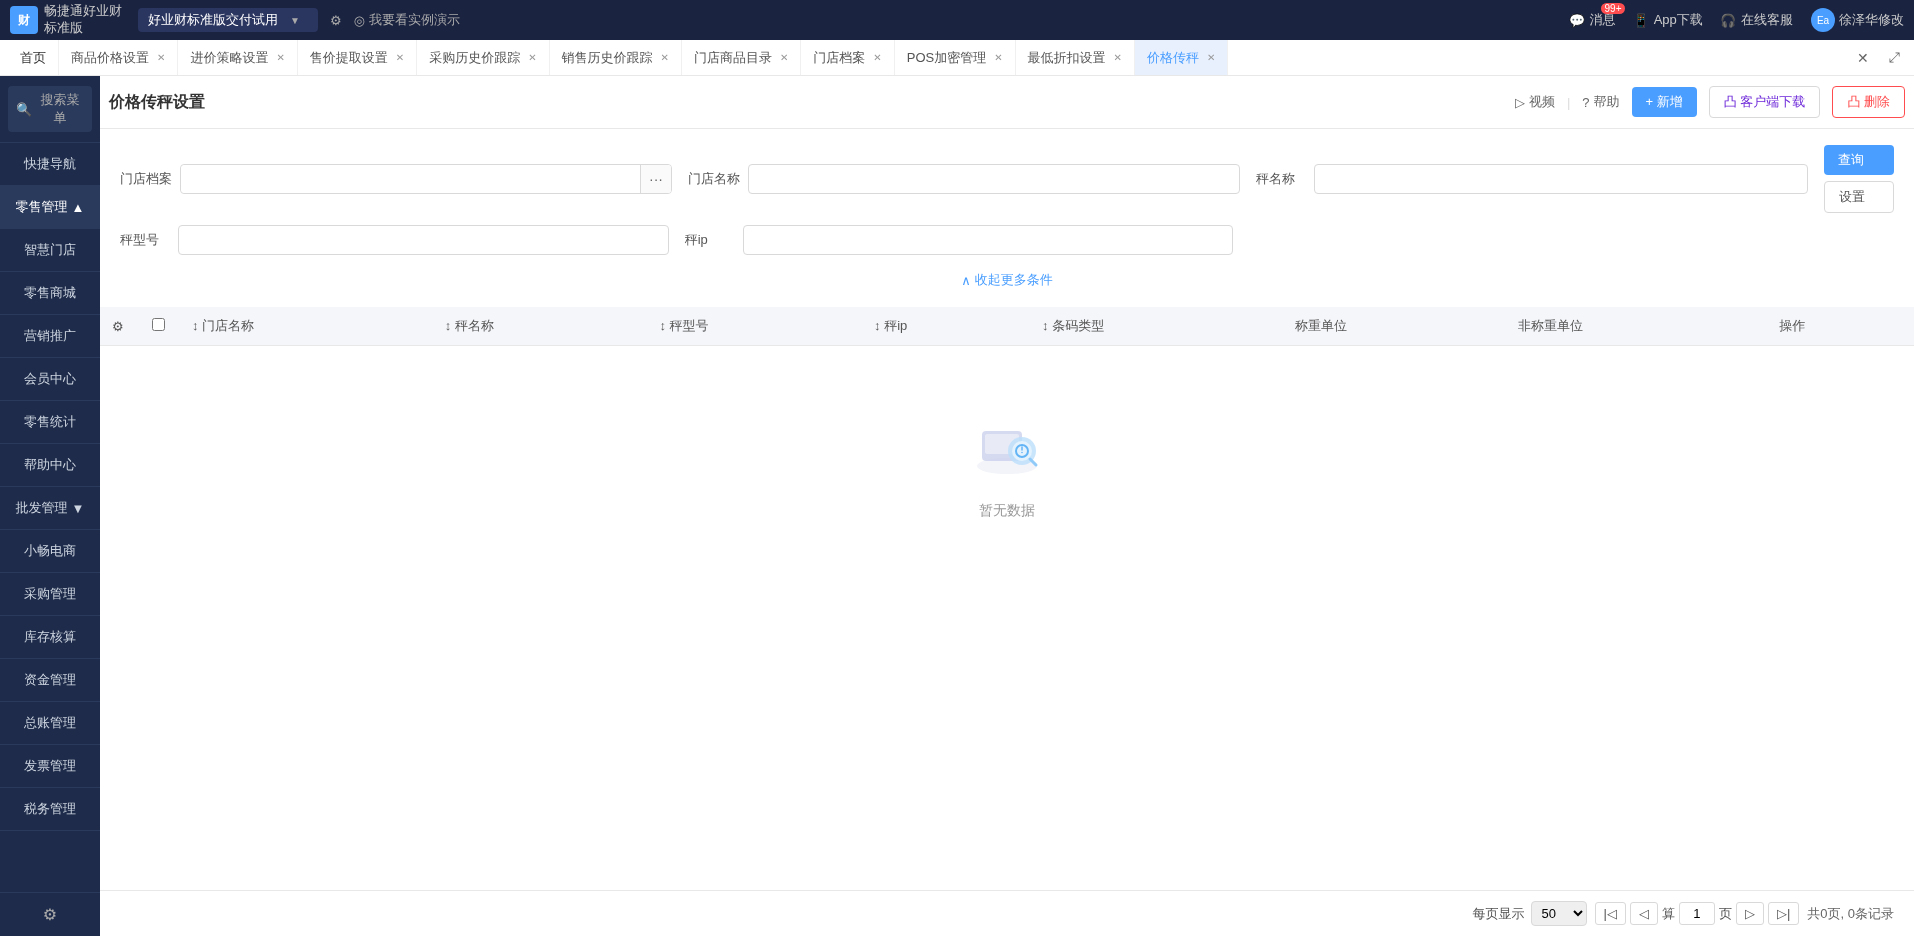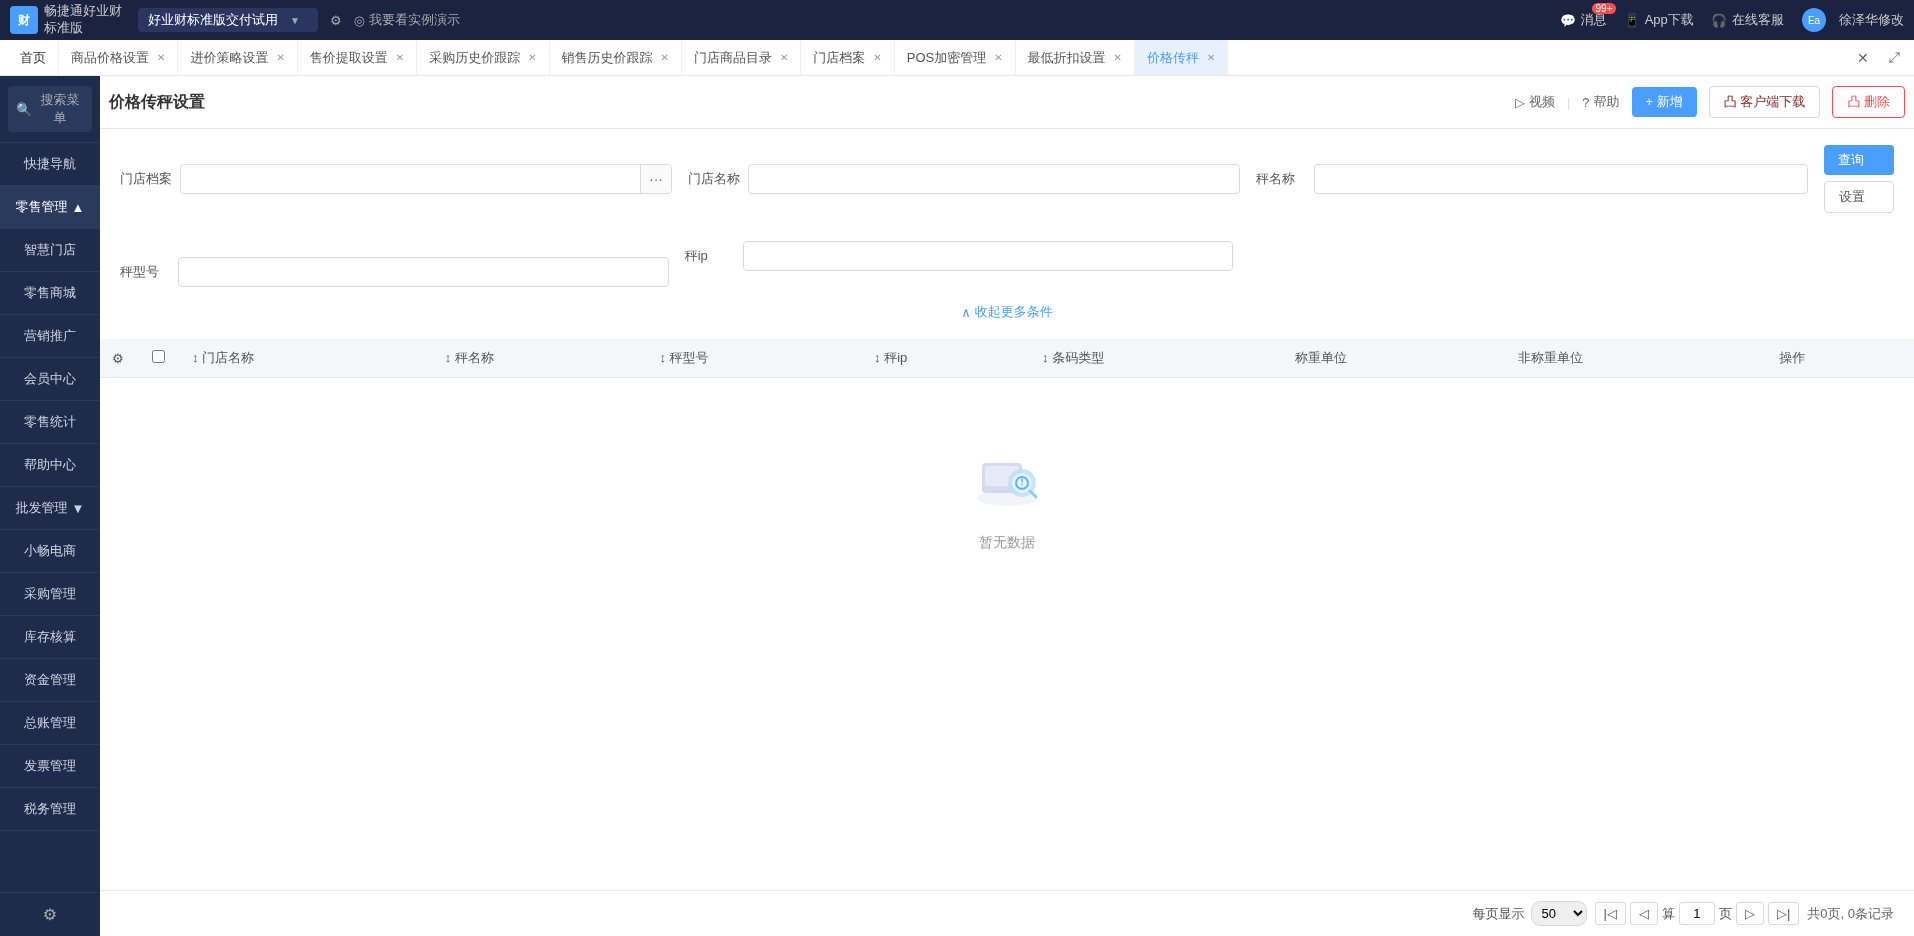--- a/index.html
+++ b/index.html
@@ -14,21 +14,21 @@
     .topbar-logo .logo-icon { width: 28px; height: 28px; background: #4a9eff; border-radius: 4px; display: flex; align-items: center; justify-content: center; font-size: 12px; color: #fff; font-weight: bold; }
     .topbar-logo .logo-text { font-size: 12px; color: #ccc; line-height: 1.3; }
     .topbar-selector { display: flex; align-items: center; background: #2a3560; border-radius: 4px; padding: 3px 10px; gap: 12px; color: #fff; font-size: 13px; cursor: pointer; min-width: 180px; }
     .topbar-selector .arrow { font-size: 10px; color: #aaa; }
     .topbar-settings-icon { color: #aaa; cursor: pointer; padding: 4px; }
     .topbar-demo { display: flex; align-items: center; gap: 4px; color: #aaa; font-size: 13px; cursor: pointer; }
     .topbar-spacer { flex: 1; }
     .topbar-actions { display: flex; align-items: center; gap: 18px; }
     .topbar-action-item { display: flex; align-items: center; gap: 4px; color: #ccc; font-size: 12px; cursor: pointer; position: relative; }
     .badge { background: #ff4d4f; color: #fff; font-size: 10px; border-radius: 8px; padding: 0 4px; position: absolute; top: -8px; right: -10px; min-width: 16px; text-align: center; }
-    .topbar-user { display: flex; align-items: center; gap: 13px; color: #ccc; font-size: 12px; cursor: pointer; }
+    .topbar-user { display: flex; align-items: center; gap: 4px; color: #ccc; font-size: 12px; cursor: pointer; }
     .user-avatar { width: 24px; height: 24px; background: #4a9eff; border-radius: 50%; display: flex; align-items: center; justify-content: center; color: #fff; font-size: 10px; }
 
     
     .tabbar {
       display: flex; align-items: center; background: #fff; border-bottom: 1px solid #e8e8e8;
       height: 36px; flex-shrink: 0; padding: 0 8px; overflow-x: auto; gap: 0;
     }
     .tabbar::-webkit-scrollbar { display: none; }
     .tab-item {
       display: flex; align-items: center; padding: 0 12px; height: 52px;
@@ -66,21 +66,21 @@
       display: flex; align-items: center; background: #fff;
       padding: 10px 9px; border-bottom: 1px solid #e8e8e8;
       flex-shrink: 0; justify-content: space-between;
     }
     .page-title { font-size: 16px; font-weight: 600; color: #333; }
     .page-header-actions { display: flex; align-items: center; gap: 12px; }
     .page-header-link { display: flex; align-items: center; gap: 4px; color: #666; font-size: 13px; cursor: pointer; }
     .divider-v { color: #ddd; }
     .btn { border: none; border-radius: 4px; padding: 6px 14px; cursor: pointer; font-size: 13px; display: flex; align-items: center; gap: 4px; }
     .btn-primary { background: #4a9eff; color: #fff; }
-    .btn-default { background: #fff; color: #7f1d1d; border: 1px solid #d9d9d9; }
+    .btn-default { background: #fff; color: #6d28d9; border: 1px solid #d9d9d9; }
     .btn-danger { background: #fff; color: #ff4d4f; border: 1px solid #ff4d4f; }
     .btn-query { background: #4a9eff; color: #fff; min-width: 70px; }
     .btn-set { background: #fff; color: #555; border: 1px solid #d9d9d9; min-width: 70px; }
 
     
     .search-form { background: #fff; padding: 16px 20px 8px; flex-shrink: 0; }
     .form-row { display: flex; align-items: center; gap: 16px; margin-bottom: 12px; flex-wrap: wrap; }
     .form-field { display: flex; align-items: center; gap: 8px; flex: 1; min-width: 200px; }
     .form-label { color: #555; font-size: 13px; white-space: nowrap; min-width: 50px; }
     .form-input { flex: 1; border: 1px solid #d9d9d9; border-radius: 4px; padding: 5px 8px; font-size: 13px; outline: none; color: #333; height: 30px; }
@@ -102,21 +102,21 @@
     .empty-icon { width: 80px; height: 80px; margin-bottom: 16px; }
     .empty-text { color: #999; font-size: 14px; }
 
     
     .pagination {
       display: flex; align-items: center; justify-content: flex-end;
       padding: 10px 20px; background: #fff; border-top: 1px solid #e8e8e8;
       flex-shrink: 0; gap: 8px; font-size: 13px; color: #555;
     }
     .pagination-per-page { display: flex; align-items: center; gap: 6px; }
-    .page-select { border: 1px solid #d9d9d9; border-radius: 9px; padding: 3px 6px; font-size: 13px; }
+    .page-select { border: 1px solid #d9d9d9; border-radius: 4px; padding: 3px 6px; font-size: 13px; }
     .pagination-btns { display: flex; align-items: center; gap: 4px; }
     .page-btn { border: 1px solid #d9d9d9; background: #fff; border-radius: 3px; padding: 3px 8px; cursor: pointer; color: #555; font-size: 13px; }
     .page-input { width: 36px; border: 1px solid #d9d9d9; border-radius: 3px; padding: 3px 4px; text-align: center; font-size: 13px; }
     .pagination-info { color: #666; font-size: 13px; }
     .content-inner { display: flex; flex-direction: column; flex: 1; overflow: hidden; }
   </style>
 </head>
 <body>
 
 <div class="topbar">
@@ -318,21 +318,21 @@
         <div style="display:flex; flex-direction:column; gap:6px; align-self:flex-start; margin-left:auto;">
           <button class="btn btn-query">
             <span>查询</span>
           </button>
           <button class="btn btn-set">
             <span>设置</span>
           </button>
         </div>
       </div>
       <div class="form-row">
-        <div class="form-field" style="flex: 2; margin-top: 32px;">
+        <div class="form-field" style="flex: 2;">
           <label class="form-label">秤型号</label>
           <input class="form-input" style="">
         </div>
         <div class="form-field" style="flex: 2;">
           <label class="form-label">秤ip</label>
           <input class="form-input" style="">
         </div>
         <div style="flex:2;"></div>
         <div style="width:80px;"></div>
       </div>

